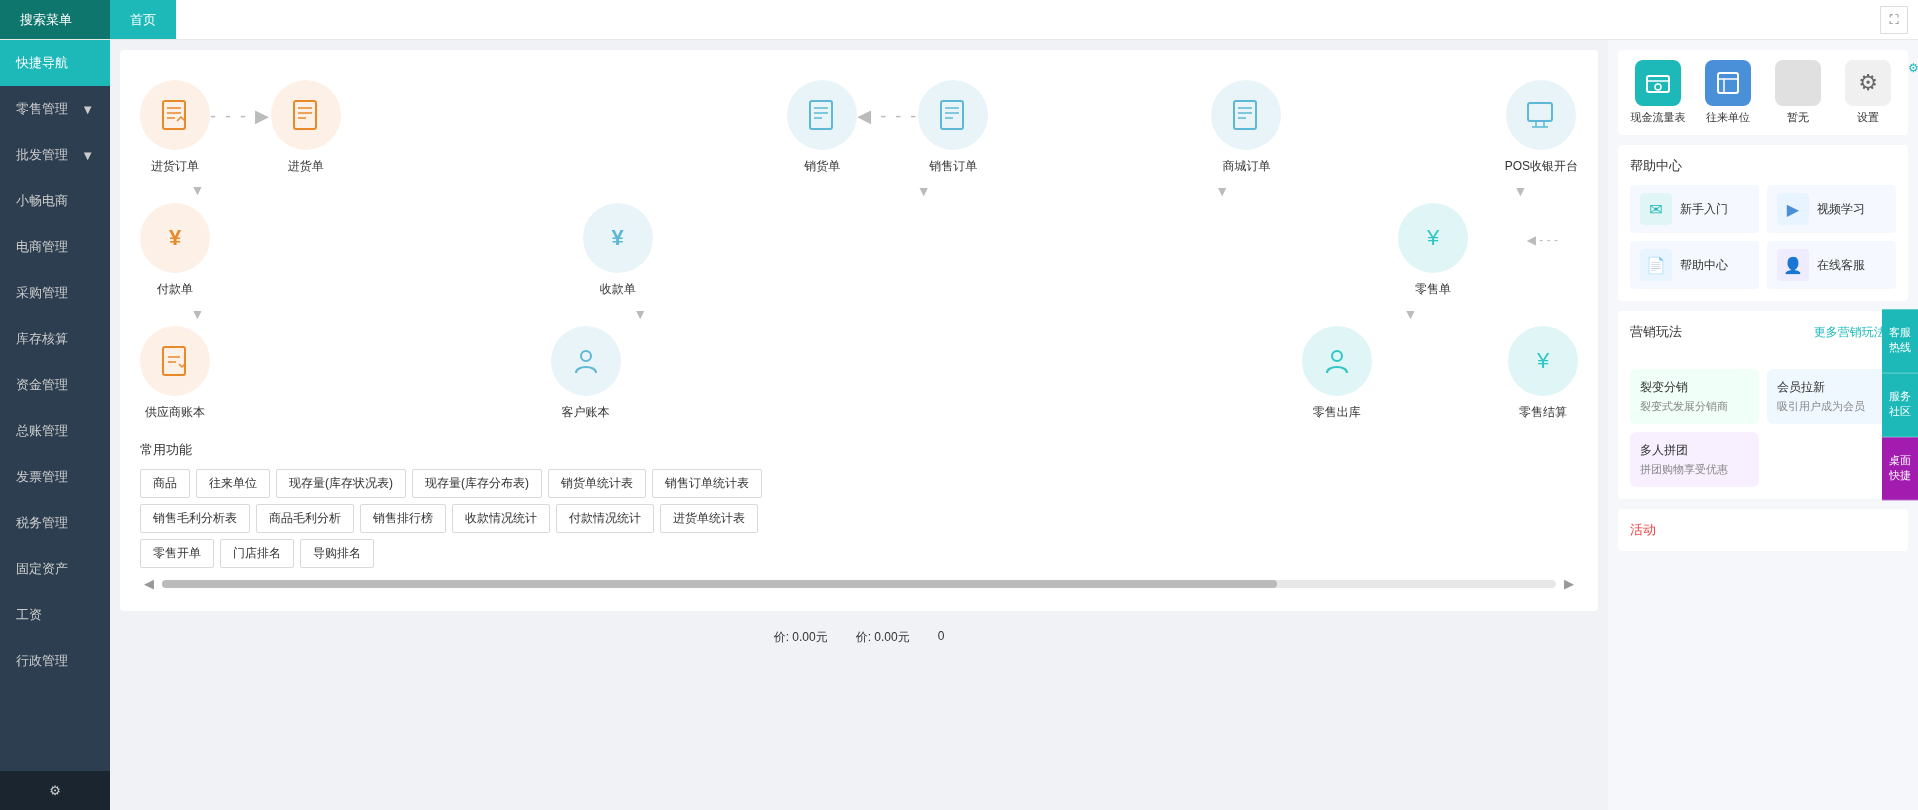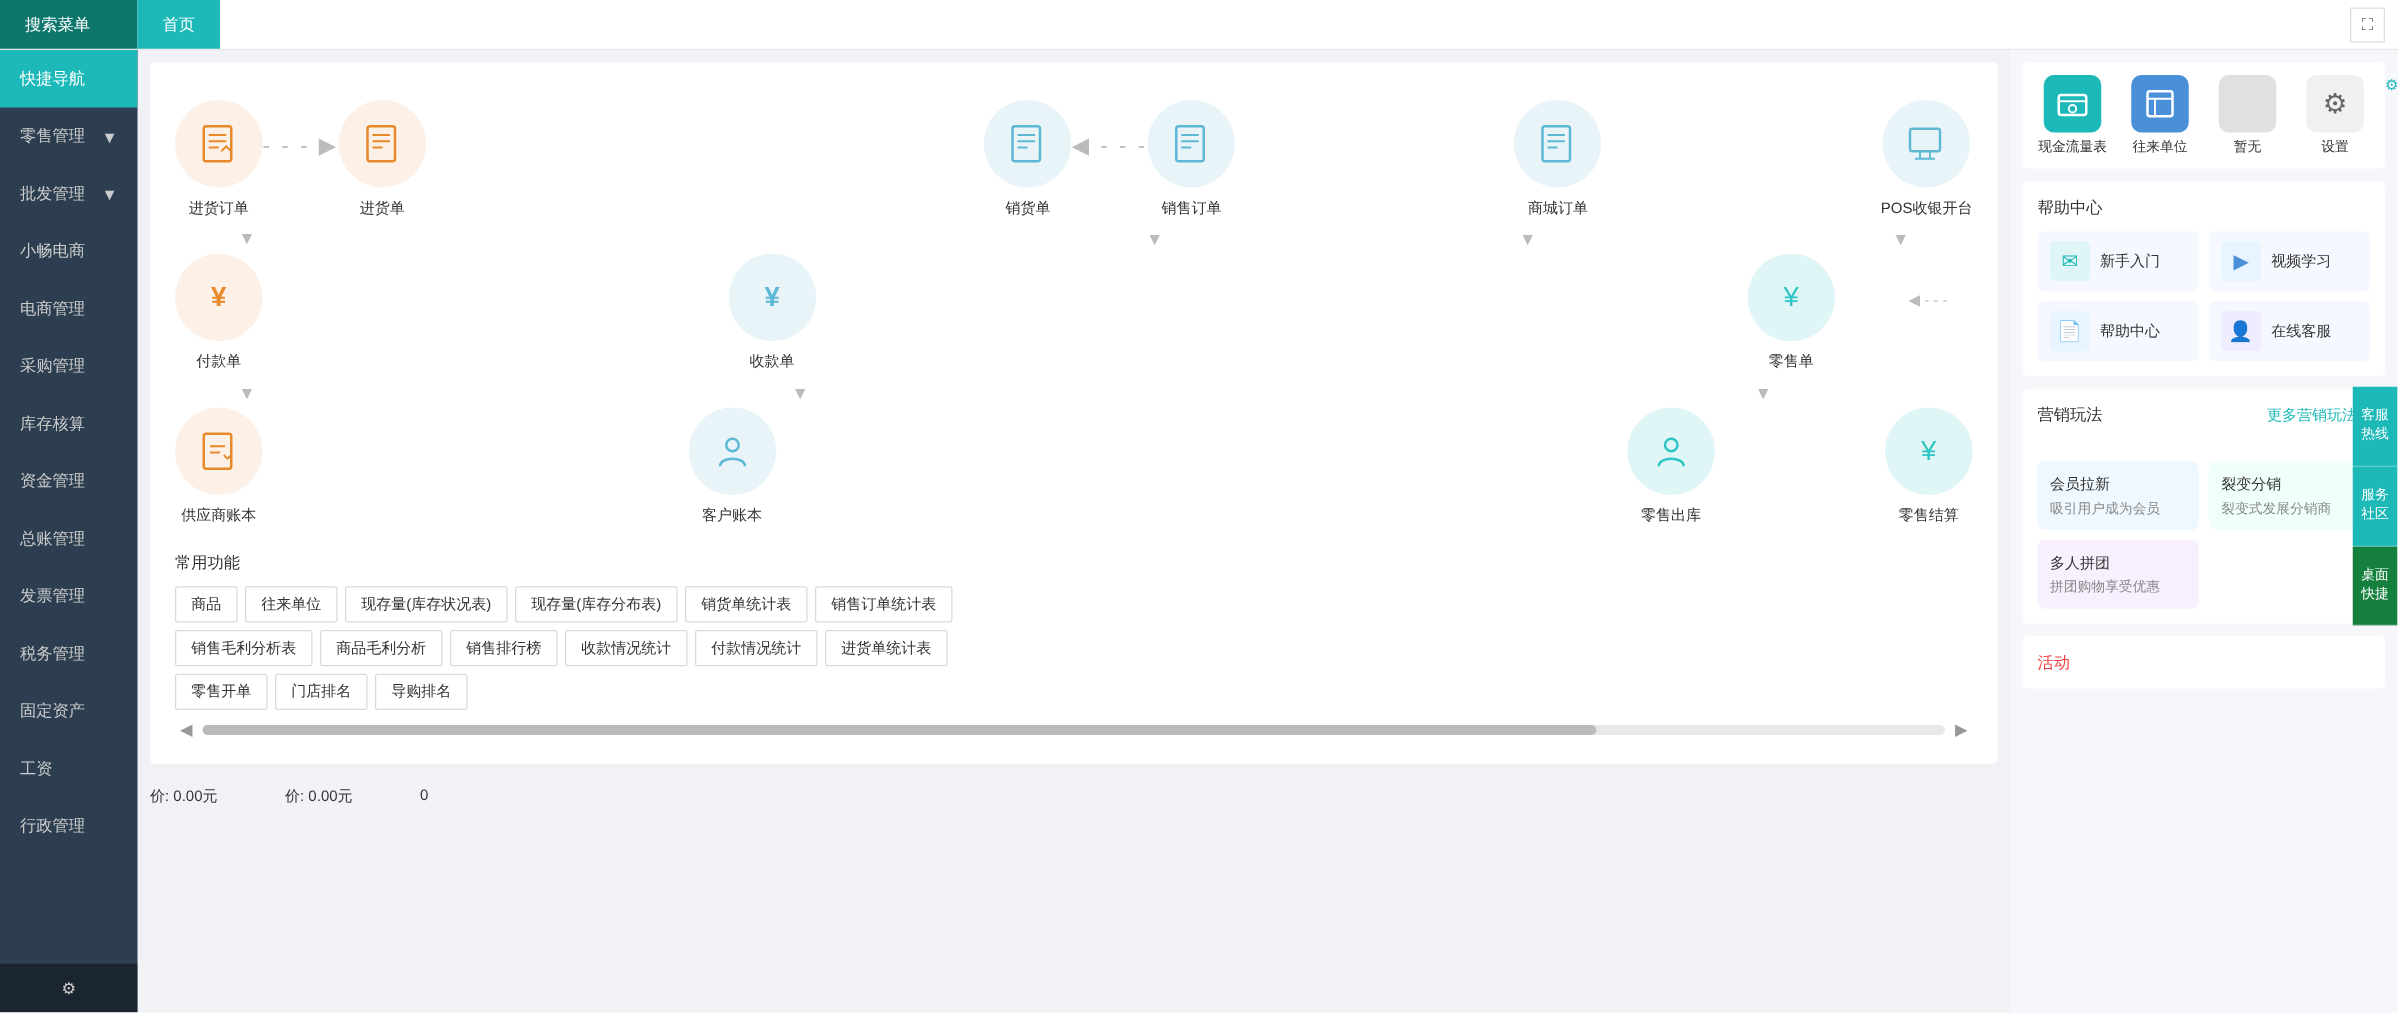--- a/index.html
+++ b/index.html
@@ -83,30 +83,30 @@
     .marketing-item.orange { background: #fff7f0; }
     .marketing-item.purple { background: #f8f0ff; }
 
     
     .activity-card { background: #fff; border-radius: 4px; padding: 12px; }
     .activity-title { font-size: 13px; color: #ef4444; font-weight: 500; }
 
     
     .float-btns { position: fixed; right: 0; top: 50%; transform: translateY(-50%); display: flex; flex-direction: column; z-index: 100; }
     .float-btn { background: #1db8b8; color: #fff; font-size: 11px; padding: 16px 6px; text-align: center; cursor: pointer; width: 36px; line-height: 1.4; border-bottom: 1px solid rgba(255,255,255,0.2); }
-    .float-btn.gray { background: #15803d; }
+    .float-btn.gray { background: #a21caf; }
 
     
     .flow-wrapper { position: relative; padding: 10px 0; }
     .h-arrow-container { display: flex; align-items: center; padding-top: 25px; color: #bbb; }
 
     .node-col { display: flex; flex-direction: column; align-items: center; }
 
     
-    .stats-row { display: flex; gap: 54px; padding: 8px 0; color: #333; font-size: 12px; }
+    .stats-row { display: flex; justify-content: center; gap: 28px; padding: 8px 0; color: #333; font-size: 12px; }
   </style>
 </head>
 <body>
 
 <div class="top-bar">
   <div class="search-menu">搜索菜单</div>
   <div class="tab-home">首页</div>
   <div class="top-bar-right">
     <div class="fullscreen-btn">⛶</div>
   </div>
@@ -458,27 +458,27 @@
           </div>
         </div>
       </div>
 
       <div class="marketing-card">
         <div class="marketing-header">
           <span class="marketing-title">营销玩法</span>
           <span class="marketing-more">更多营销玩法 &gt;</span>
         </div>
         <div class="marketing-grid">
+          <div class="marketing-item green">
+            <div class="marketing-item-title">裂变分销</div>
+            <div class="marketing-item-desc">裂变式发展分销商</div>
+          </div>
           <div class="marketing-item" style="background:#f0f8ff;">
             <div class="marketing-item-title">会员拉新</div>
             <div class="marketing-item-desc">吸引用户成为会员</div>
-          </div>
-          <div class="marketing-item green">
-            <div class="marketing-item-title">裂变分销</div>
-            <div class="marketing-item-desc">裂变式发展分销商</div>
           </div>
           <div class="marketing-item purple">
             <div class="marketing-item-title">多人拼团</div>
             <div class="marketing-item-desc">拼团购物享受优惠</div>
           </div>
         </div>
       </div>
 
       <div class="activity-card">
         <div class="activity-title">活动</div>

